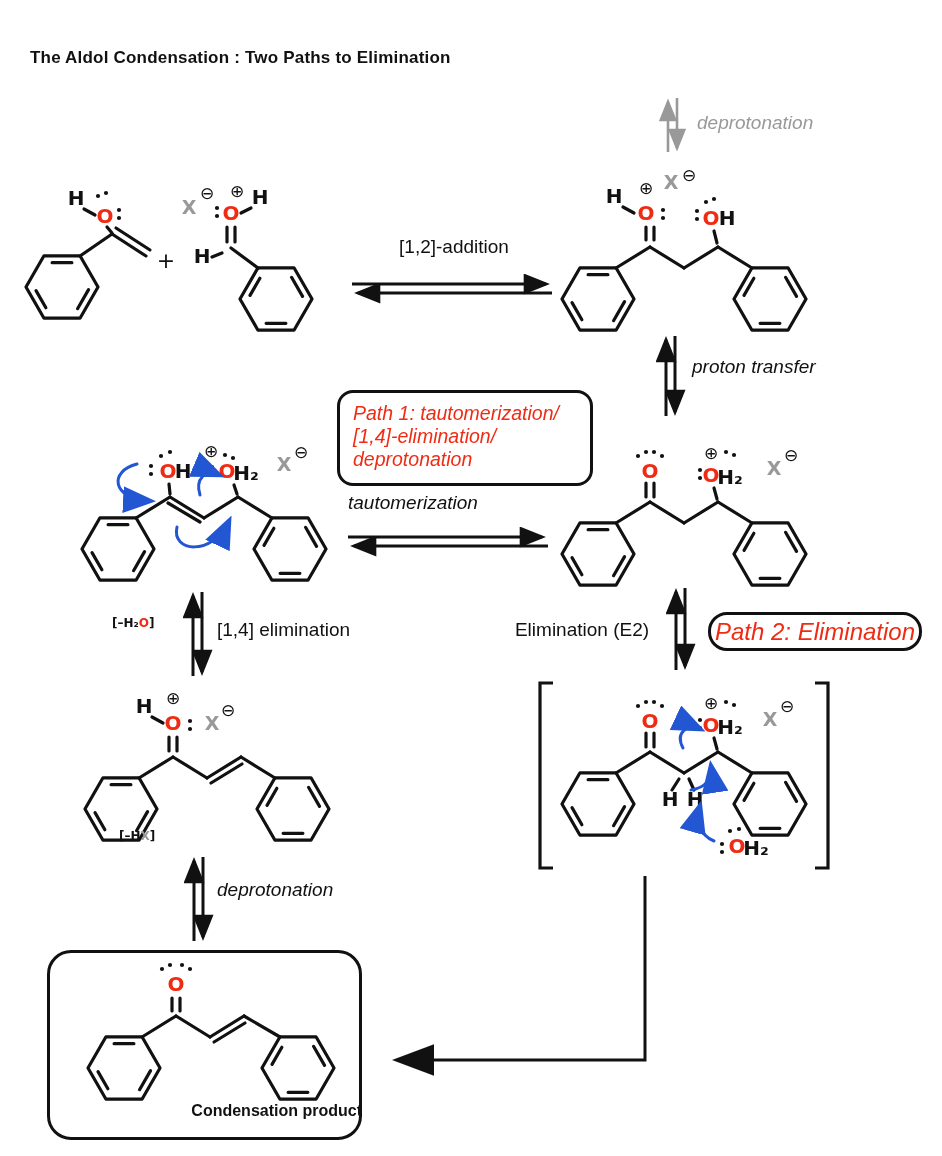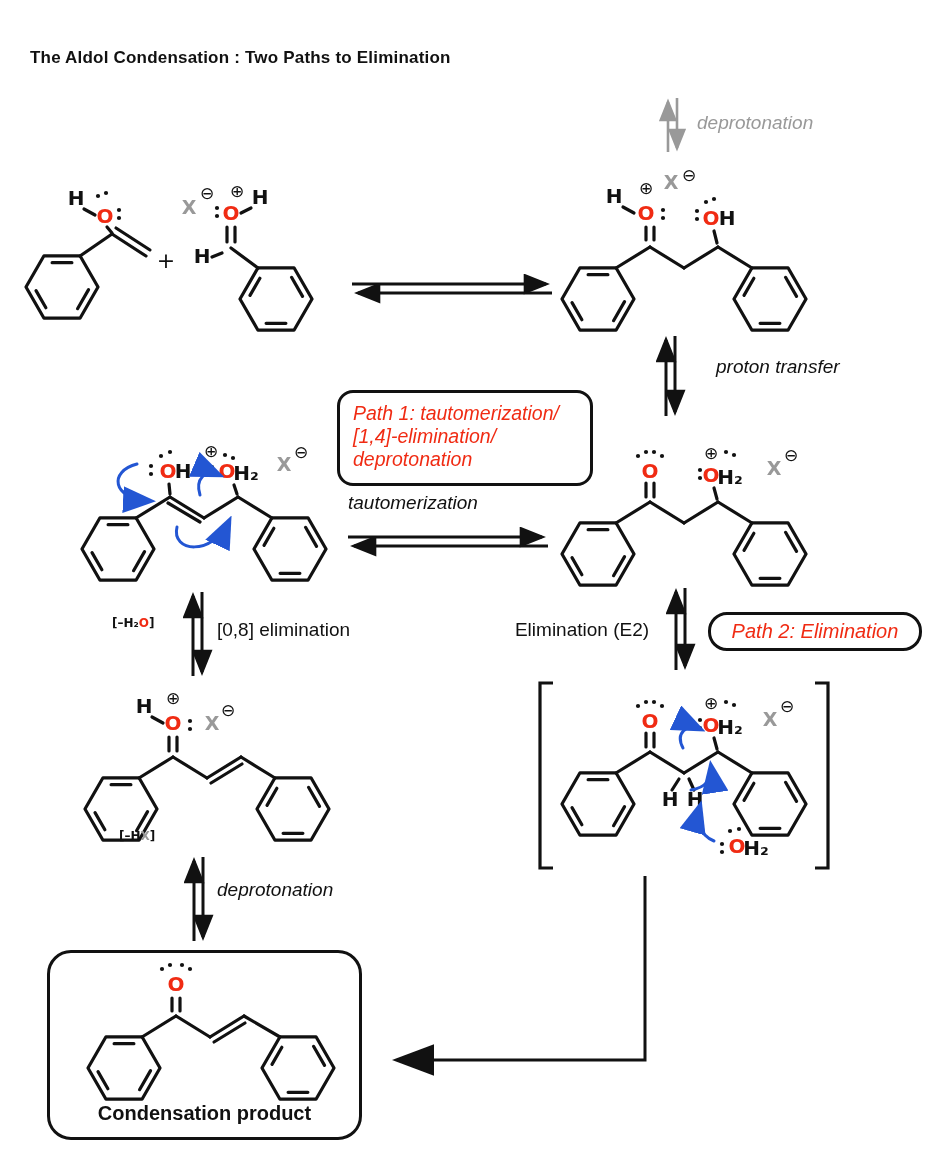--- a/index.html
+++ b/index.html
@@ -11,24 +11,24 @@
   .title{position:absolute;left:30px;top:48px;font-size:17px;font-weight:bold;letter-spacing:.2px;white-space:nowrap}
   .note{position:absolute;left:634px;top:16px;font-size:19px;font-weight:bold;font-style:italic;color:var(--gray);line-height:22px}
   .lbl{position:absolute;font-size:19px;white-space:nowrap}
   .it{font-style:italic}
   .grayt{color:var(--gray)}
   .formula{position:absolute;font-family:"DejaVu Sans",sans-serif;font-weight:bold;font-size:12px;white-space:nowrap}
   .formula .o{color:var(--red)} .formula .x{color:var(--gray)}
 
   .pathbox{position:absolute;border:3px solid var(--ink);color:var(--red);font-style:italic;background:#fff}
   .path1{left:337px;top:390px;width:256px;height:96px;border-radius:16px;padding:9px 6px 0 13px;font-size:19.5px;line-height:23px}
-  .path2{left:708px;top:612px;width:214px;height:39px;border-radius:19px;text-align:center;line-height:33px;font-size:20px}
+  .path2{left:708px;top:612px;width:214px;height:39px;border-radius:19px;text-align:center;line-height:33px;font-size:24px}
 
   .productbox{position:absolute;left:47px;top:950px;width:315px;height:190px;border:3.5px solid var(--ink);border-radius:24px;background:transparent}
-  .product-label{position:absolute;left:47px;top:1102px;width:315px;text-align:center;font-weight:bold;font-size:20px}
+  .product-label{position:absolute;left:47px;top:1102px;width:315px;text-align:right;font-weight:bold;font-size:16px}
 
   
   .bond{stroke:var(--ink);stroke-width:3.2;stroke-linecap:round;fill:none}
   .eq{stroke:var(--ink);stroke-width:3;fill:none}
   .eqg{stroke:var(--gray);stroke-width:2.6;fill:none}
   .bracket{stroke:var(--ink);stroke-width:3.2;fill:none}
   .blue{stroke:var(--blue);stroke-width:3;fill:none;stroke-linecap:round}
   .dot{fill:var(--ink)}
   text.atom{font-family:"DejaVu Sans",sans-serif;font-weight:bold;font-size:20px;fill:var(--ink);text-anchor:middle}
   text.atom.o{fill:var(--red)}
@@ -312,33 +312,34 @@
         <circle class="dot" cx="182" cy="965" r="2.1"></circle>
           <circle class="dot" cx="190" cy="969" r="2.1"></circle>
       </g>
     </g>
   </svg>
 
   <div class="title">The Aldol Condensation : Two Paths to Elimination</div>
 
   <div class="lbl it grayt" style="left:697px;top:112px">deprotonation</div>
 
-
-  <div class="lbl it" style="left:716px;top:356px">proton transfer</div>
+  <div class="lbl" style="left:352px;top:236px;width:204px;text-align:center">[1,2]-addition</div>
+
+  <div class="lbl it" style="left:692px;top:356px">proton transfer</div>
 
   <div class="pathbox path1">
     <div>Path 1: tautomerization/</div>
     <div>[1,4]-elimination/</div>
     <div>deprotonation</div>
   </div>
 
   <div class="lbl it" style="left:348px;top:492px;width:208px;text-align:left">tautomerization</div>
 
   <div class="formula" style="left:112px;top:616px"><span>[–H₂</span><span class="o">O</span><span>]</span></div>
-  <div class="lbl" style="left:217px;top:619px">[0,8] elimination</div>
+  <div class="lbl" style="left:217px;top:619px">[1,4] elimination</div>
 
   <div class="lbl" style="left:500px;top:619px;width:164px;text-align:center">Elimination (E2)</div>
   <div class="pathbox path2">Path 2: Elimination</div>
 
   <div class="formula" style="left:119px;top:829px"><span>[–H</span><span class="x">X</span><span>]</span></div>
   <div class="lbl it" style="left:217px;top:879px">deprotonation</div>
 
   <div class="productbox"></div>
   <div class="product-label">Condensation product</div>
 

